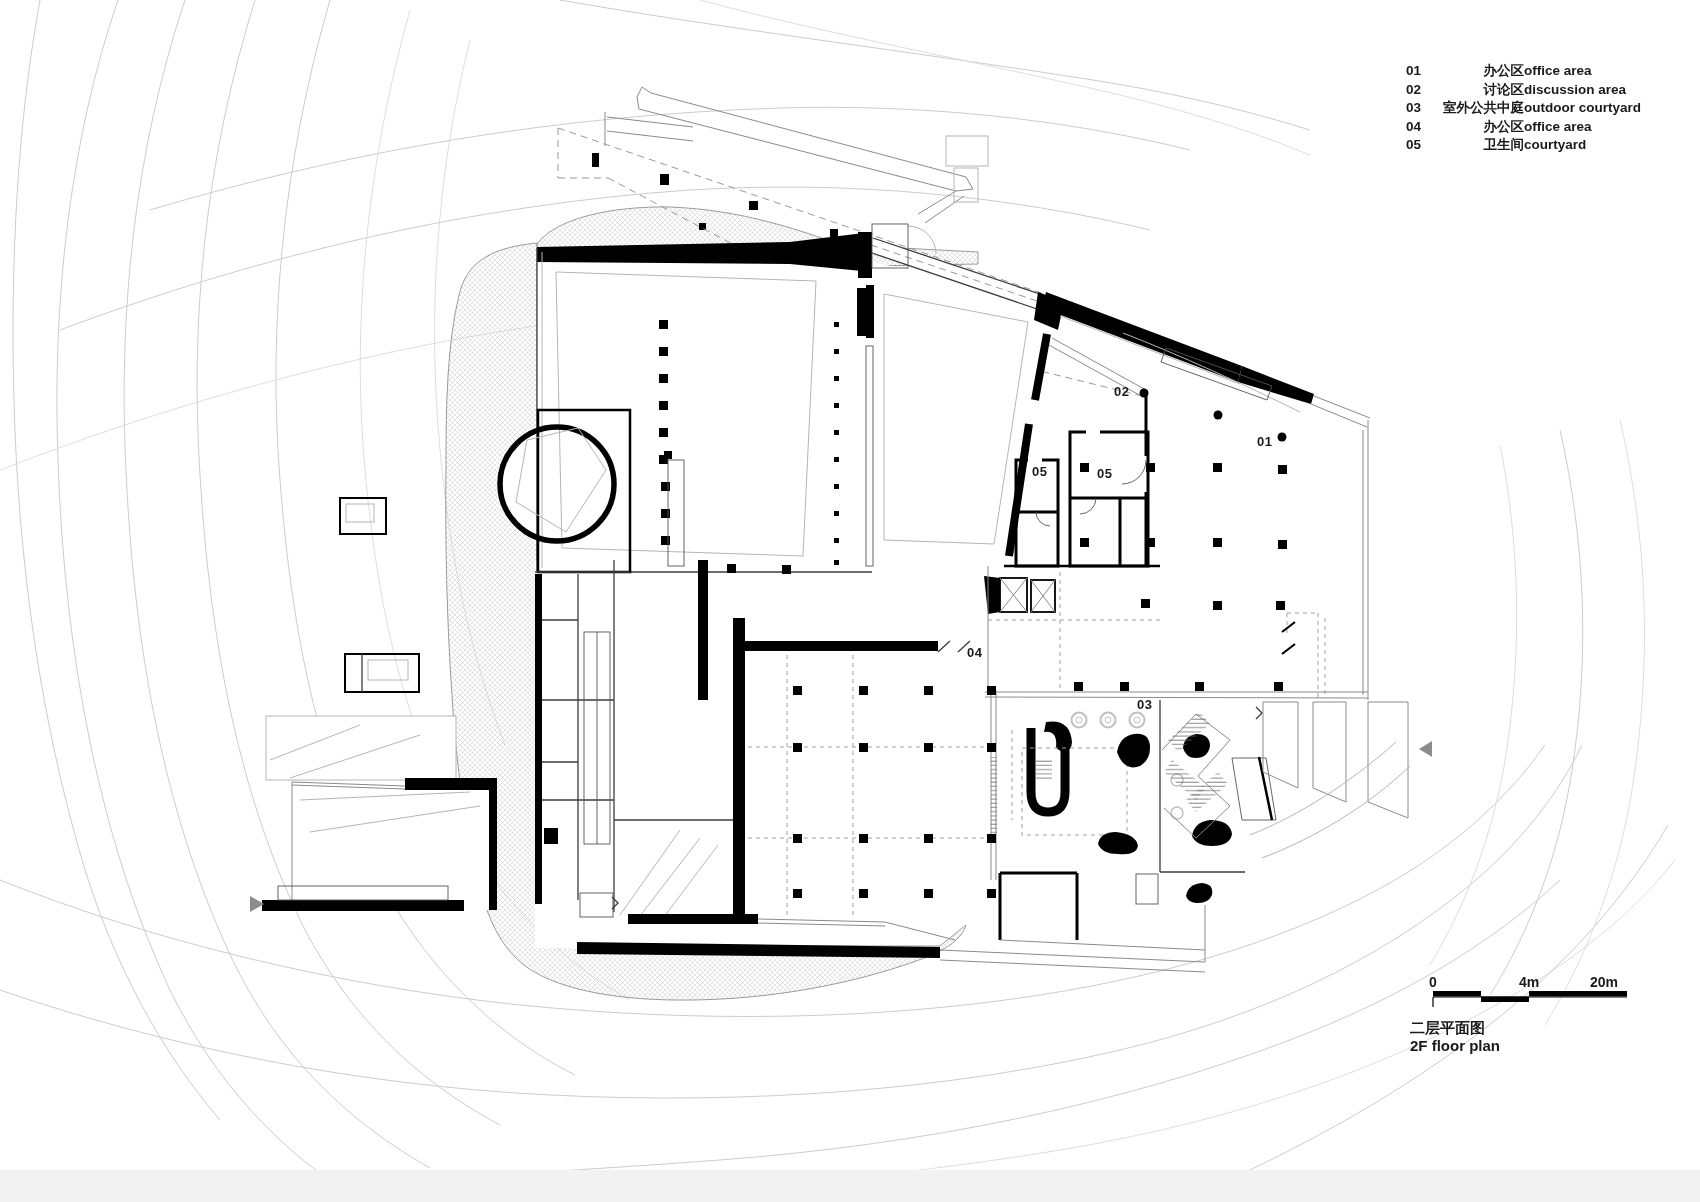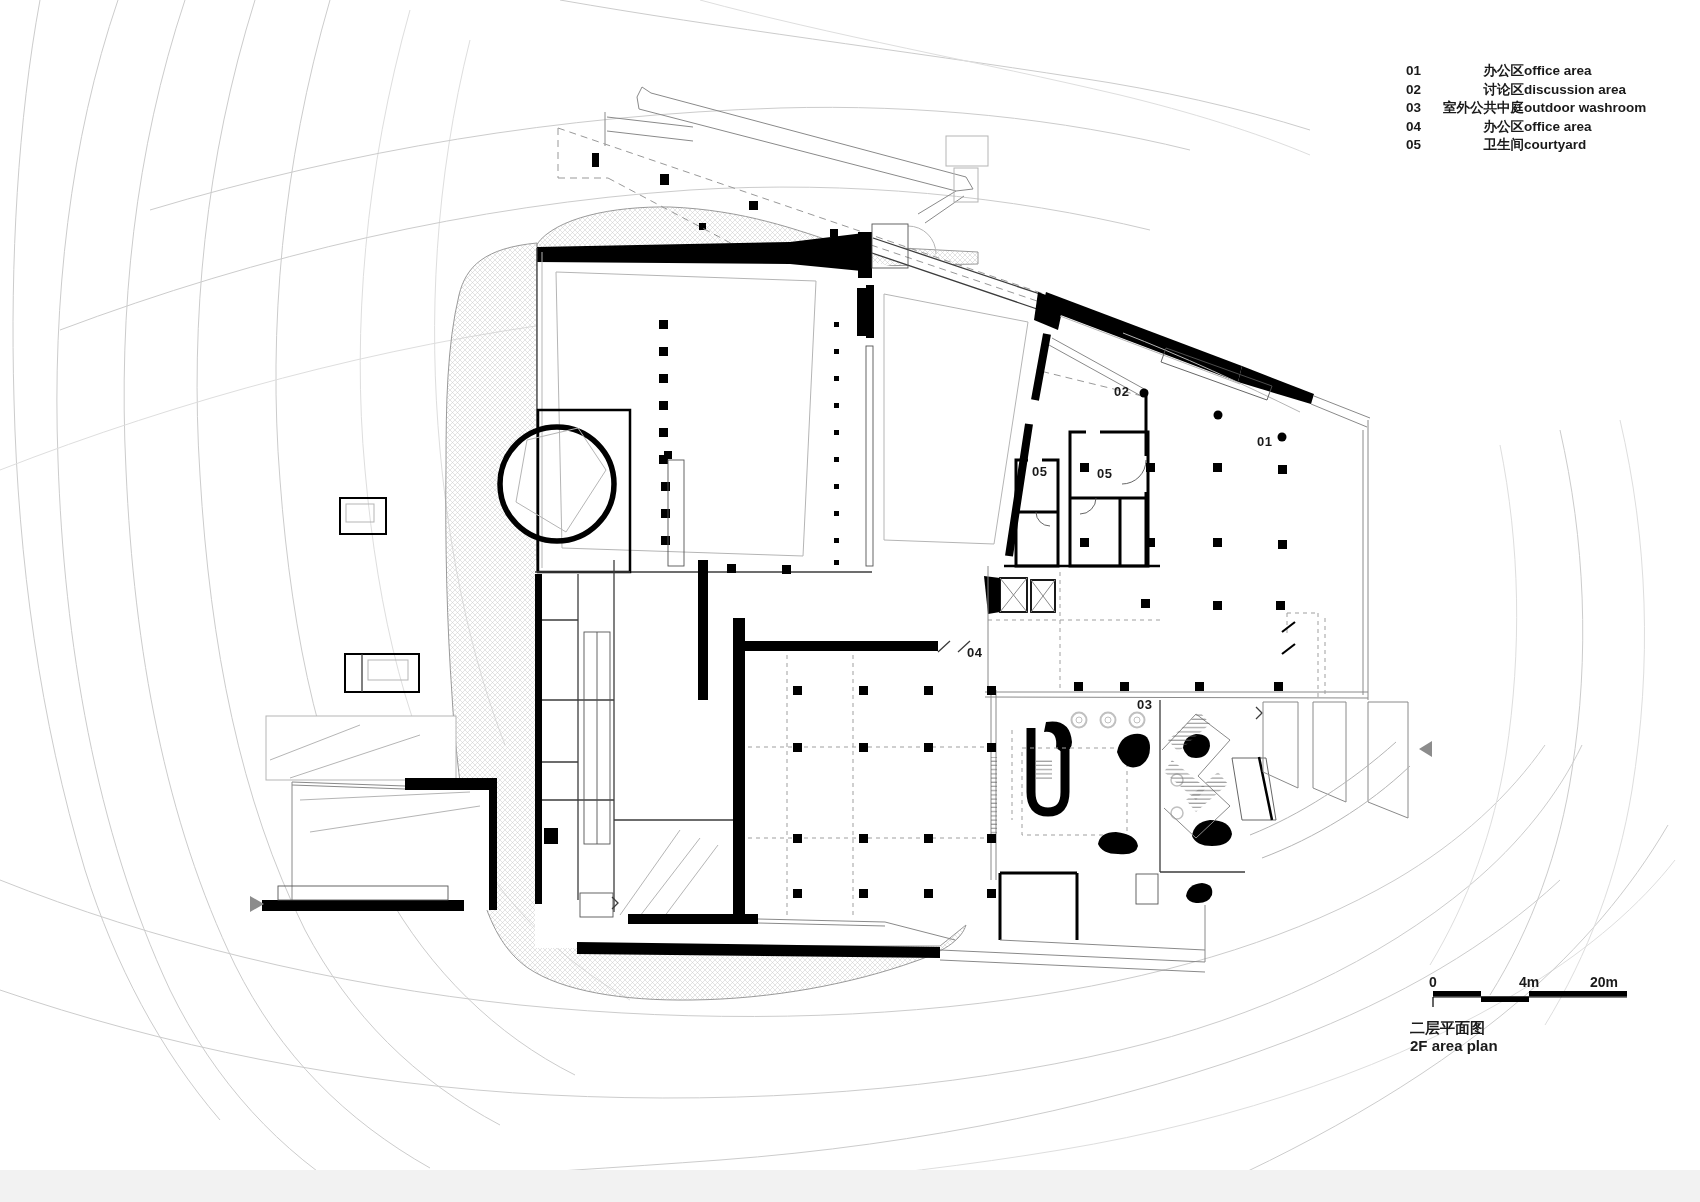--- a/index.html
+++ b/index.html
@@ -359,21 +359,21 @@
     <span class="en">office area</span>
   </div>
   <div class="row">
     <span class="num">02</span>
     <span class="zh">讨论区</span>
     <span class="en">discussion area</span>
   </div>
   <div class="row">
     <span class="num">03</span>
     <span class="zh">室外公共中庭</span>
-    <span class="en">outdoor washroom</span>
+    <span class="en">outdoor courtyard</span>
   </div>
   <div class="row">
     <span class="num">04</span>
     <span class="zh">办公区</span>
     <span class="en">office area</span>
   </div>
   <div class="row">
     <span class="num">05</span>
     <span class="zh">卫生间</span>
     <span class="en">courtyard</span>
@@ -388,16 +388,16 @@
 <div class="plan-label" style="left:1137px;top:697px">03</div>
 
 <div class="scale-labels">
   <span style="left:1433px;top:974px">0</span>
   <span style="left:1529px;top:974px">4m</span>
   <span style="left:1604px;top:974px">20m</span>
 </div>
 
 <div class="plan-title">
   <div>二层平面图</div>
-  <div>2F area plan</div>
+  <div>2F floor plan</div>
 </div>
 
 </div>
 
 </body></html>

